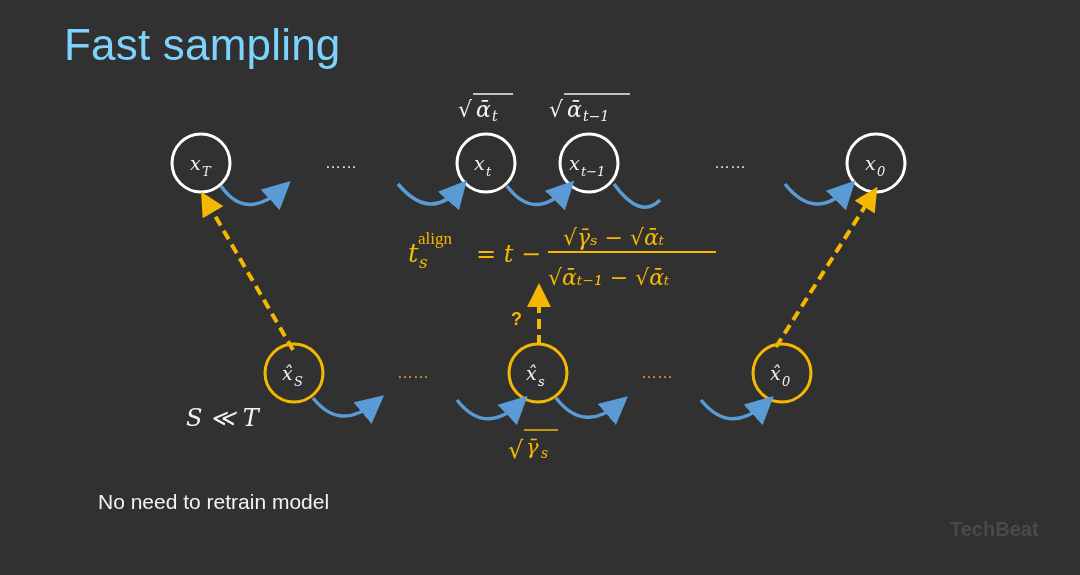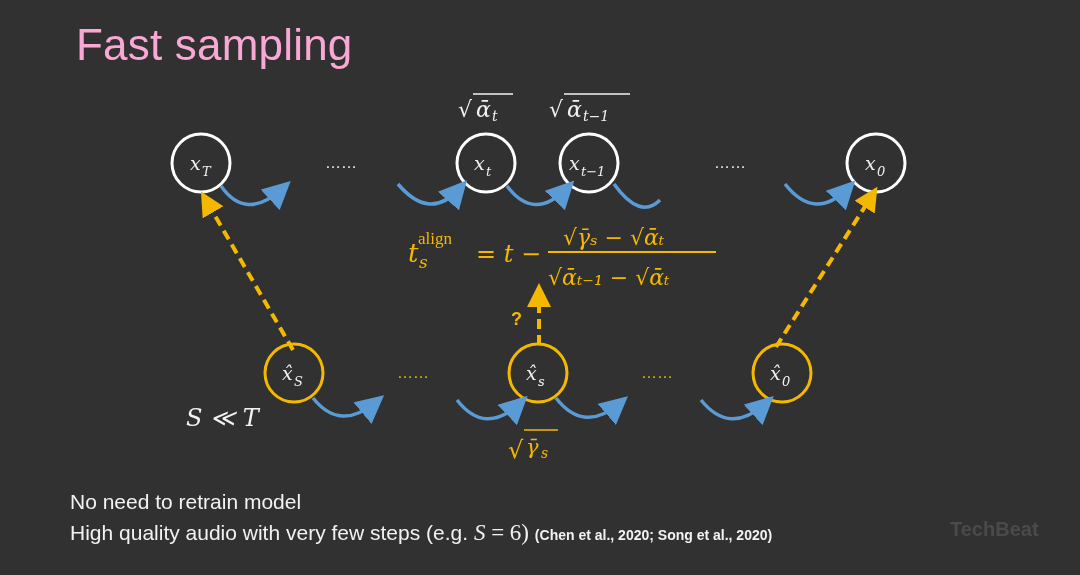--- a/index.html
+++ b/index.html
@@ -3,27 +3,27 @@
 <meta charset="utf-8">
 <style>
   html, body { margin: 0; padding: 0; }
   body {
     width: 1080px; height: 575px; overflow: hidden;
     background: #313131; position: relative;
     font-family: "Liberation Sans", "DejaVu Sans", sans-serif;
     color: #ffffff;
   }
   .title {
-    position: absolute; left: 76px; top: 20px;
-    font-size: 44px; font-weight: 400; color: #f9a8d4; letter-spacing: 0.2px;
+    position: absolute; left: 64px; top: 20px;
+    font-size: 44px; font-weight: 400; color: #7dd3fc; letter-spacing: 0.2px;
   }
   svg.diagram { position: absolute; left: 0; top: 0; }
   .math { font-family: "DejaVu Serif", "Liberation Serif", serif; font-style: italic; }
   .bullets { position: absolute; left: 70px; top: 486px; font-size: 21px; color: #f2f2f2; line-height: 31px; }
-  .bullet-line { white-space: nowrap; }
+  .bullet-line { white-space: nowrap; margin-left: 28px; }
   .cite { font-size: 14px; font-weight: 700; }
   .math-inline { font-family: "Liberation Serif", serif; font-style: italic; font-size: 23px; }
   .math-upright { font-family: "Liberation Serif", serif; font-size: 23px; }
   .watermark {
     position: absolute; left: 950px; top: 518px; font-size: 20px; color: #4a4a4a; font-weight: 700;
   }
 </style>
 </head>
 <body>
 
@@ -139,19 +139,15 @@
     <text x="541" y="458" class="math" font-size="14">s</text>
   </g>
 
   <text x="186" y="426" class="math" font-size="24" fill="#f2f2f2">S ≪ T</text>
 </svg>
 
 <div class="bullets">
   <div class="bullet-line">
     <span>No need to retrain model</span>
   </div>
-  <div class="bullet-line">
-    <span>High quality audio with very few steps (e.g. </span><span class="math-inline">S</span><span class="math-upright"> = 6)</span>
-    <span class="cite">(Chen et al., 2020; Song et al., 2020)</span>
-  </div>
 </div>
 
 <div class="watermark">TechBeat</div>
 
 </body></html>

